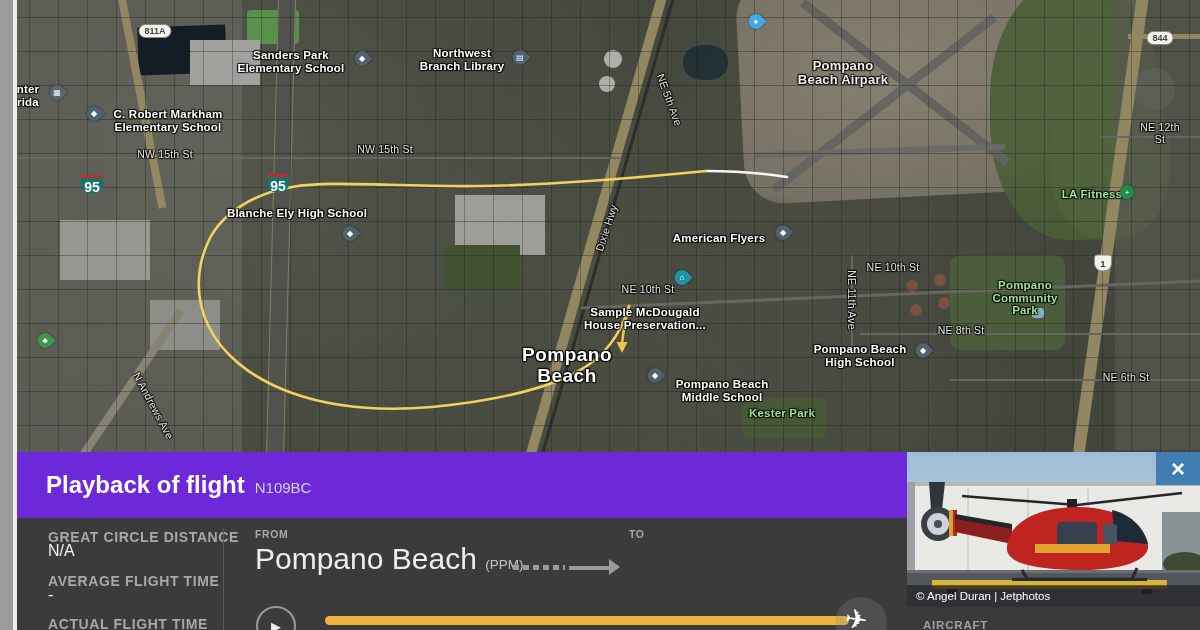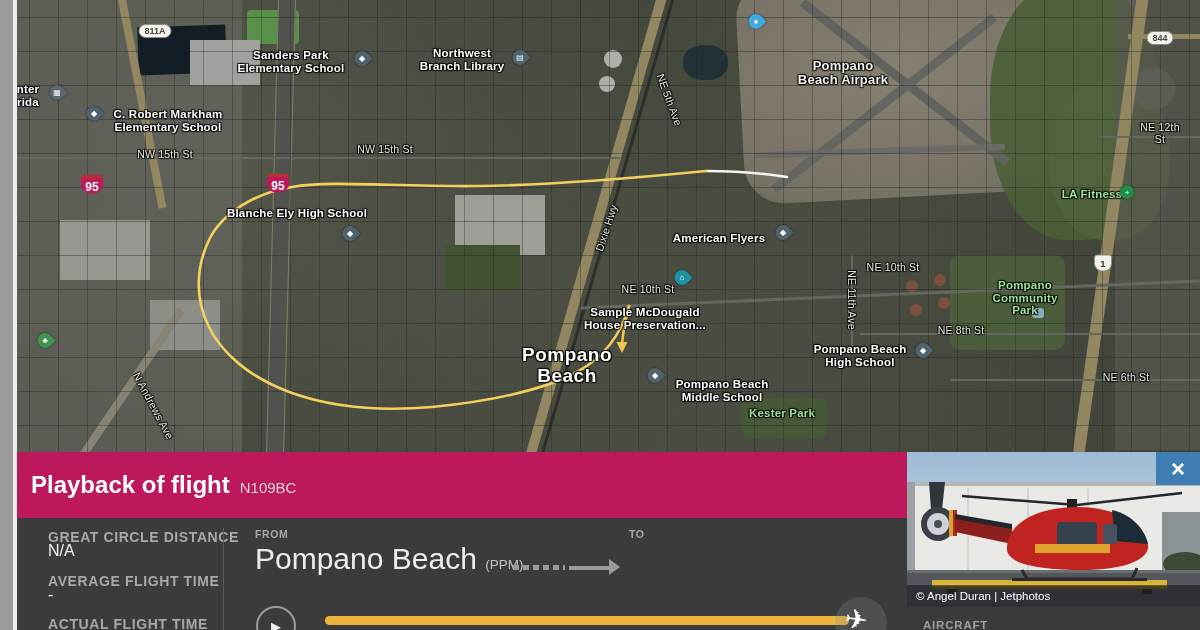--- a/index.html
+++ b/index.html
@@ -27,29 +27,29 @@
   .mcity{font-size:19px;letter-spacing:.5px;color:#ffffff;font-weight:700;}
   .mair{font-size:13px;color:#efeee8;font-weight:700;}
   .pin{position:absolute;width:15px;height:15px;border-radius:50% 50% 50% 0;
     transform:translate(-50%,-80%) rotate(-135deg);box-shadow:0 0 2px rgba(0,0,0,.6);}
   .pin>span{position:absolute;inset:0;display:flex;align-items:center;justify-content:center;
     transform:rotate(135deg);color:#fff;font-size:8px;line-height:1;}
   .pin-round{position:absolute;width:14px;height:14px;border-radius:50%;transform:translate(-50%,-50%);
     box-shadow:0 0 2px rgba(0,0,0,.6);display:flex;align-items:center;justify-content:center;color:#fff;font-size:8px;}
   .shield-pill{position:absolute;transform:translate(-50%,-50%);background:#f4f2ec;color:#44473f;
     font-size:9px;font-weight:700;border-radius:7px;padding:1px 5px;border:1px solid #8a8a80;}
-  .shield-i{position:absolute;transform:translate(-50%,-50%);width:22px;height:15px;background:#be185d;
-    border-top:4px solid #b8312c;border-radius:4px 4px 9px 9px;color:#fff;font-size:12px;font-weight:700;
+  .shield-i{position:absolute;transform:translate(-50%,-50%);width:22px;height:15px;background:#0f766e;
+    border-top:4px solid #b8312c;border-radius:4px 4px 9px 9px;color:#fff;font-size:14px;font-weight:700;
     display:flex;align-items:center;justify-content:center;}
   .shield-us{position:absolute;transform:translate(-50%,-50%);width:16px;height:15px;background:#f4f2ec;
     border-radius:3px 3px 8px 8px;color:#33352f;font-size:9.5px;font-weight:700;border:1px solid #8a8a80;
     display:flex;align-items:center;justify-content:center;}
   
-  #panel-header{position:absolute;left:17px;top:452px;width:890px;height:66px;background:#be185d;
-    display:flex;align-items:center;padding-left:14px;box-sizing:border-box;}
+  #panel-header{position:absolute;left:17px;top:452px;width:890px;height:66px;background:#6d28d9;
+    display:flex;align-items:center;padding-left:29px;box-sizing:border-box;}
   #panel-header .title{color:#ffffff;font-size:24px;font-weight:700;}
   #panel-header .tail{color:#d2d2d2;font-size:15px;margin-left:10px;padding-top:4px;}
   #panel-body{position:absolute;left:17px;top:518px;width:890px;height:112px;background:#3b3b3b;}
   .stat-label{position:absolute;color:#a8a8a8;font-size:14px;font-weight:700;letter-spacing:.6px;}
   .stat-value{position:absolute;color:#f2f2f2;font-size:16px;}
   #stats-divider{position:absolute;left:206px;top:10px;width:1px;height:110px;background:#5a5a5a;}
   .leg-label{position:absolute;color:#a8a8a8;font-size:10.5px;font-weight:700;letter-spacing:.6px;}
   .leg-city{position:absolute;color:#ededed;font-size:30px;font-weight:400;white-space:nowrap;}
   .leg-code{font-size:13.5px;color:#c4c4c4;}
   #route-dots{position:absolute;left:496px;top:47px;width:52px;height:5px;

